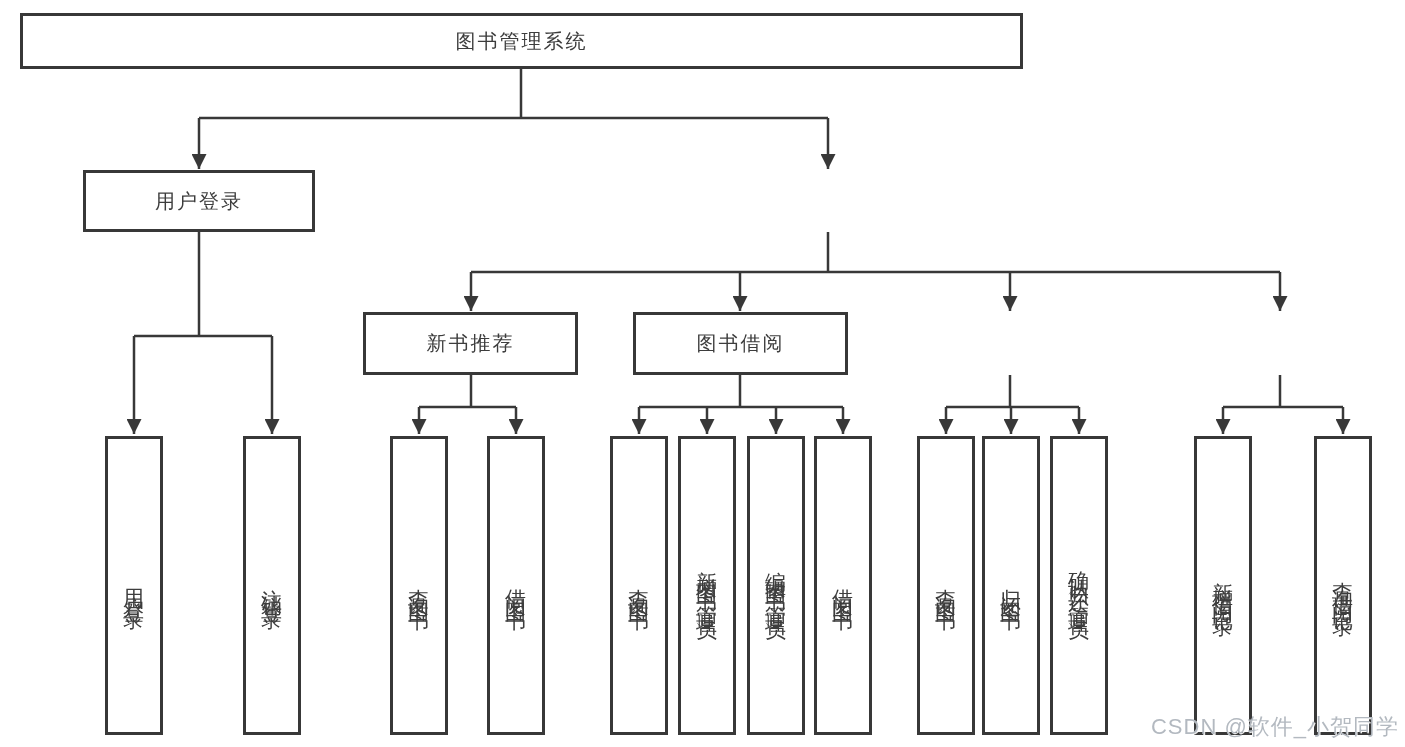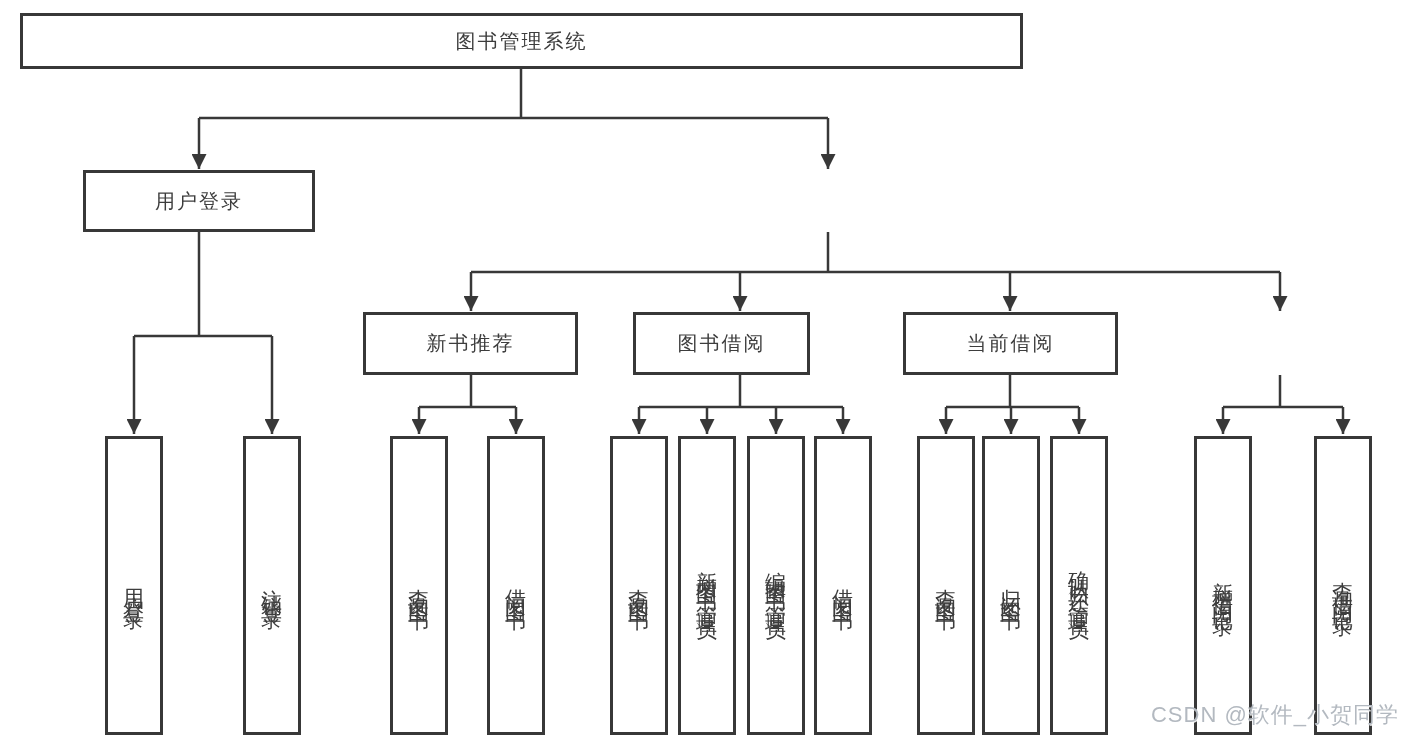--- a/index.html
+++ b/index.html
@@ -32,21 +32,21 @@
   .node.h{font-size:20px;letter-spacing:2px;white-space:nowrap;}
   .node.v span{
     writing-mode:vertical-rl;
     text-orientation:mixed;
     font-size:21px;
     letter-spacing:7px;
     line-height:1;
   }
   .watermark{
     position:absolute;
-    right:6px;bottom:17px;
+    right:6px;bottom:5px;
     z-index:3;
     font-size:22px;
     letter-spacing:1px;
     color:var(--watermark);
     text-shadow:1px 1px 0 rgba(255,255,255,0.9);
     white-space:nowrap;
   }
 </style>
 </head>
 <body>
@@ -99,25 +99,22 @@
     <span>图书管理系统</span>
   </div>
 
   <div class="node h" style="left:83px;top:170px;width:232px;height:62px">
     <span>用户登录</span>
   </div>
 
   <div class="node h" style="left:363px;top:312px;width:215px;height:63px">
     <span>新书推荐</span>
   </div>
-  <div class="node h" style="left:633px;top:312px;width:177px;height:63px">
+  <div class="node h" style="left:633px;top:312px;width:215px;height:63px">
     <span>图书借阅</span>
-  </div>
-  <div class="node h" style="left:903px;top:312px;width:215px;height:63px">
-    <span>当前借阅</span>
   </div>
 
   <div class="node v" style="left:105px;top:436px;width:58px;height:299px">
     <span>用户登录</span>
   </div>
   <div class="node v" style="left:243px;top:436px;width:58px;height:299px">
     <span>注销登录</span>
   </div>
 
   <div class="node v" style="left:390px;top:436px;width:58px;height:299px">

